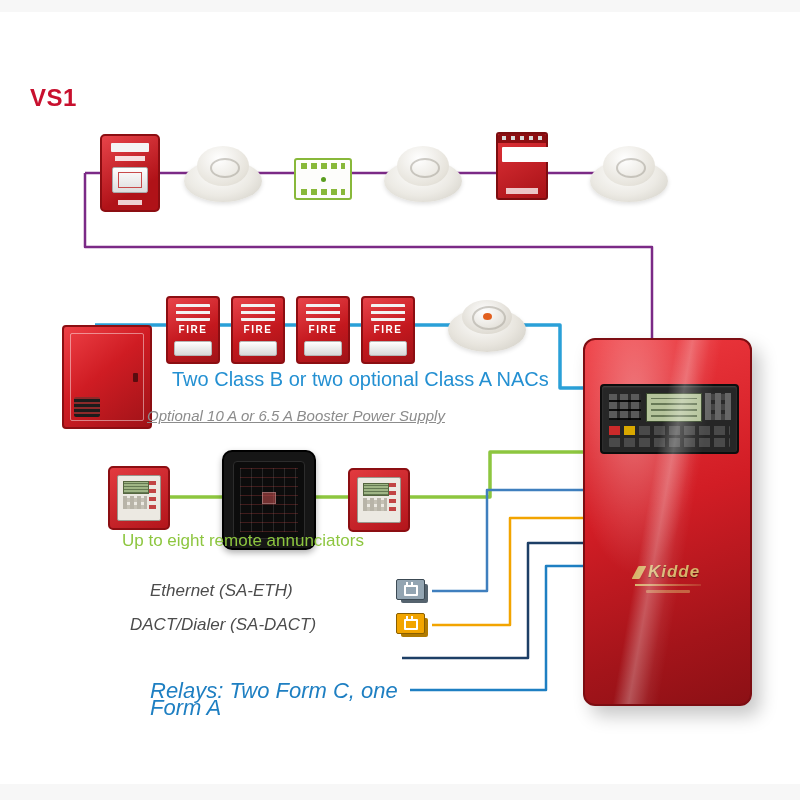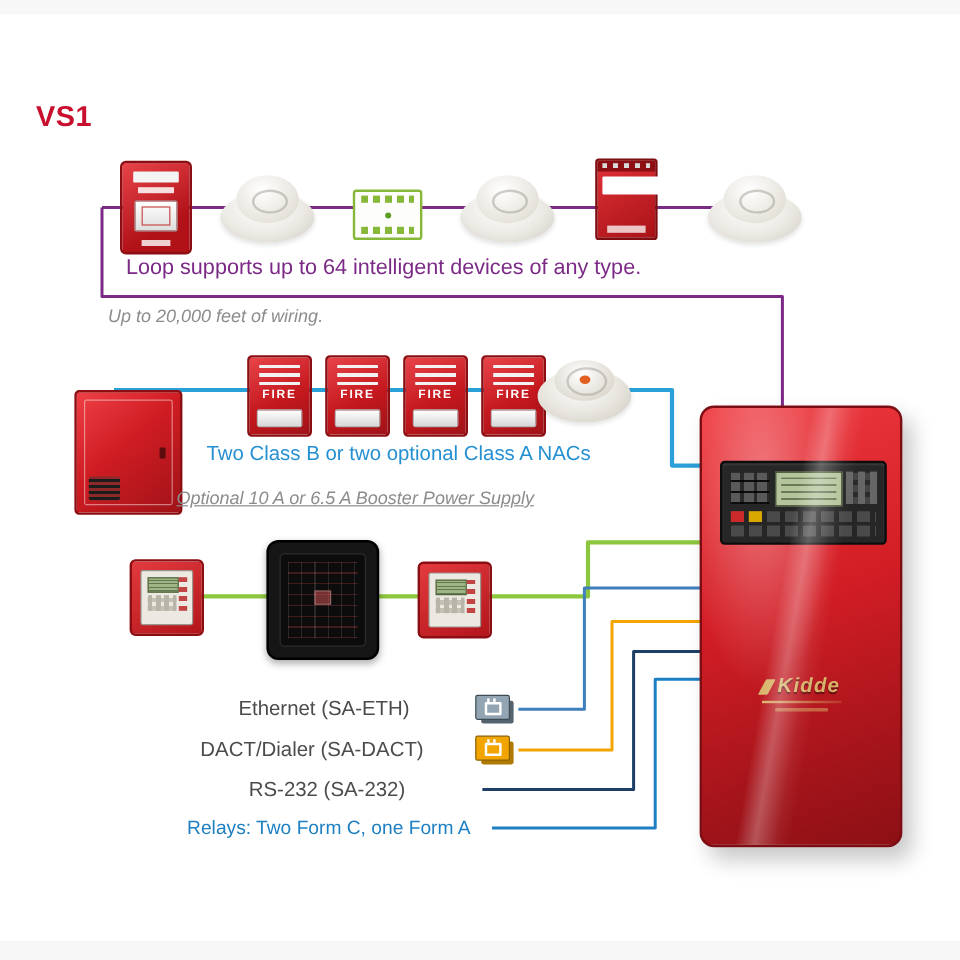--- a/index.html
+++ b/index.html
@@ -14,29 +14,29 @@
   .wires{position:absolute;left:0;top:0;}
 
   .title{
     position:absolute;left:30px;top:84px;
     font-size:24px;font-weight:bold;color:#c8102e;letter-spacing:0.5px;
   }
 
   
   .cap-loop{position:absolute;left:105px;top:212px;font-size:18px;color:#7b2a86;}
   .cap-wire{position:absolute;left:90px;top:255px;font-size:15px;font-style:italic;color:#8c8c8c;}
-  .cap-nac{position:absolute;left:172px;top:368px;font-size:17px;color:#2490d2;}
+  .cap-nac{position:absolute;left:172px;top:368px;font-size:20px;color:#2490d2;}
   .cap-boost{position:absolute;left:147px;top:407px;font-size:15px;font-style:italic;color:#8c8c8c;text-decoration:underline;}
   .cap-annun{position:absolute;left:122px;top:531px;font-size:17px;color:#8dc63f;}
 
-  .lab{position:absolute;font-size:17px;color:#4c4c4c;text-align:center;line-height:18px;}
+  .lab{position:absolute;font-size:17px;color:#4c4c4c;text-align:left;line-height:18px;font-style:italic;}
   .lab.eth{left:150px;width:240px;top:582px;}
   .lab.dact{left:130px;width:260px;top:616px;}
   .lab.rs{left:150px;width:245px;top:649px;}
-  .lab.relays{left:150px;width:248px;top:682px;color:#1e7fc2;font-size:16px;line-height:17px;}
+  .lab.relays{left:150px;width:248px;top:682px;color:#1e7fc2;font-size:22px;line-height:17px;}
 
   
   .dev{position:absolute;}
 
   
   .pull{width:56px;height:74px;background:linear-gradient(150deg,#e8444a,#b01218 70%);
     border:2px solid #8c0e12;border-radius:5px;}
   .pull .tag1{position:absolute;top:7px;left:9px;right:9px;height:9px;background:#f4f4f4;border-radius:1px;}
   .pull .tag2{position:absolute;top:20px;left:13px;right:13px;height:5px;background:rgba(255,255,255,0.85);}
   .pull .handle{position:absolute;top:31px;left:10px;right:10px;height:24px;
@@ -79,21 +79,21 @@
   .powerbox{width:86px;height:100px;background:linear-gradient(140deg,#ee4046 0%,#cf1c23 45%,#a01318 100%);
     border:2px solid #8c0e12;border-radius:4px;}
   .powerbox .door{position:absolute;left:6px;right:6px;top:6px;bottom:6px;
     border:1px solid rgba(255,255,255,0.45);border-radius:2px;}
   .powerbox .vent{position:absolute;left:10px;bottom:10px;width:26px;height:20px;border-radius:2px;
     background:repeating-linear-gradient(0deg,#1c1c1c 0 3px,#8c2a2a 3px 5px);}
   .powerbox .latch{position:absolute;right:12px;top:46px;width:5px;height:9px;background:#5a0c0f;border-radius:1px;}
 
   
   .horn{width:50px;height:64px;background:linear-gradient(155deg,#e8444a 0%,#c4181e 55%,#a01318 100%);
-    border:2px solid #8c0e12;border-radius:4px;margin-left:40px;}
+    border:2px solid #8c0e12;border-radius:4px;}
   .horn .louvers{position:absolute;top:6px;left:8px;right:8px;height:17px;border-radius:1px;
     background:repeating-linear-gradient(0deg,#f3f3f3 0 3px,rgba(255,255,255,0) 3px 7px);}
   .horn .flabel{position:absolute;top:26px;left:0;right:0;text-align:center;color:#ffffff;
     font-weight:bold;font-size:10px;letter-spacing:1.5px;}
   .horn .strobe{position:absolute;bottom:6px;left:6px;right:6px;height:13px;
     background:linear-gradient(#ffffff 0%,#d8d8d8 100%);border:1px solid #b5b5b5;border-radius:2px;}
 
   
   .cstrobe{width:78px;height:58px;}
   .cstrobe .base{position:absolute;bottom:0;left:0;width:78px;height:44px;border-radius:50%;
@@ -228,22 +228,20 @@
     <div class="band">FIRE</div>
     <div class="foot"></div>
   </div>
 
   <div class="dev smoke" style="left:590px;top:146px;">
     <div class="base"></div>
     <div class="dome"></div>
     <div class="ring"></div>
   </div>
 
-  <div class="cap-loop">Loop supports up to 64 intelligent devices of any type.</div>
-  <div class="cap-wire">Up to 20,000 feet of wiring.</div>
 
   <div class="dev powerbox" style="left:62px;top:325px;">
     <div class="door"></div>
     <div class="vent"></div>
     <div class="latch"></div>
   </div>
 
   <div class="dev horn" style="left:166px;top:296px;">
     <div class="louvers"></div>
     <div class="flabel">FIRE</div>
@@ -289,34 +287,34 @@
   </div>
 
   <div class="dev annun" style="left:348px;top:468px;">
     <div class="face">
       <div class="lcd-s"></div>
       <div class="dots"></div>
       <div class="col"></div>
     </div>
   </div>
 
+  <div class="cap-annun">Up to eight remote annunciators</div>
 
   <div class="lab eth">Ethernet (SA-ETH)</div>
   <div class="conn" style="left:396px;top:579px;">
     <div class="back"></div>
     <div class="front"></div>
   </div>
 
   <div class="lab dact">DACT/Dialer (SA-DACT)</div>
   <div class="conn orange" style="left:396px;top:613px;">
     <div class="back"></div>
     <div class="front"></div>
   </div>
 
-  <div class="lab rs">RS-232 (SA-232)</div>
 
   <div class="lab relays">Relays: Two Form C, one Form A</div>
 
   <div class="panel">
     <div class="display">
       <div class="keys-left"></div>
       <div class="lcd"></div>
       <div class="keys-right"></div>
       <div class="btnrow r1"></div>
       <div class="btnrow r2"></div>

